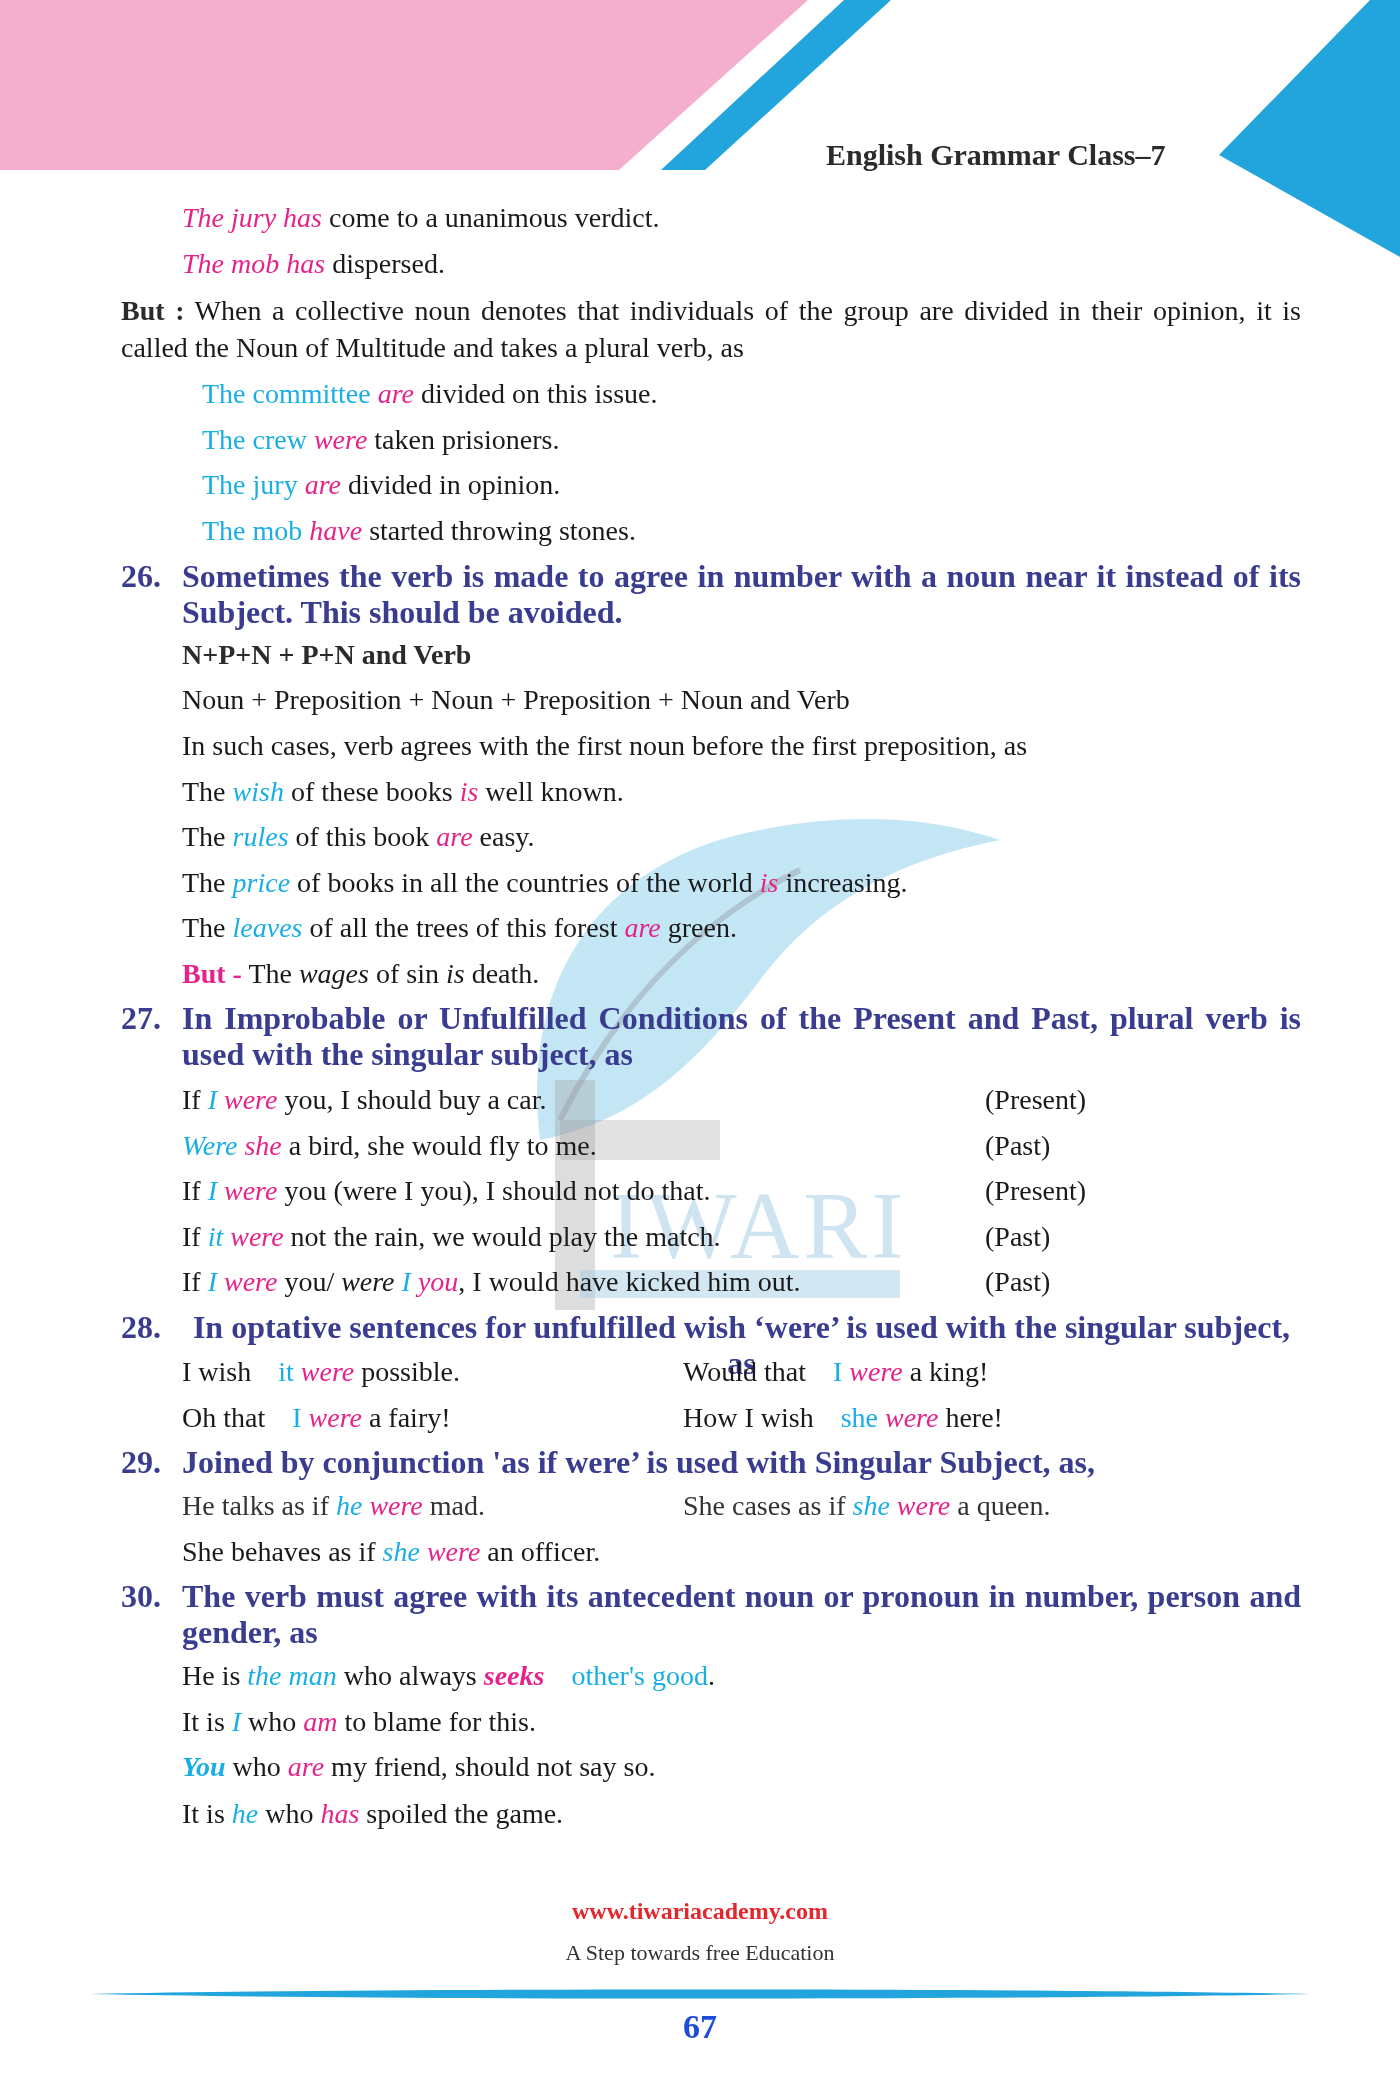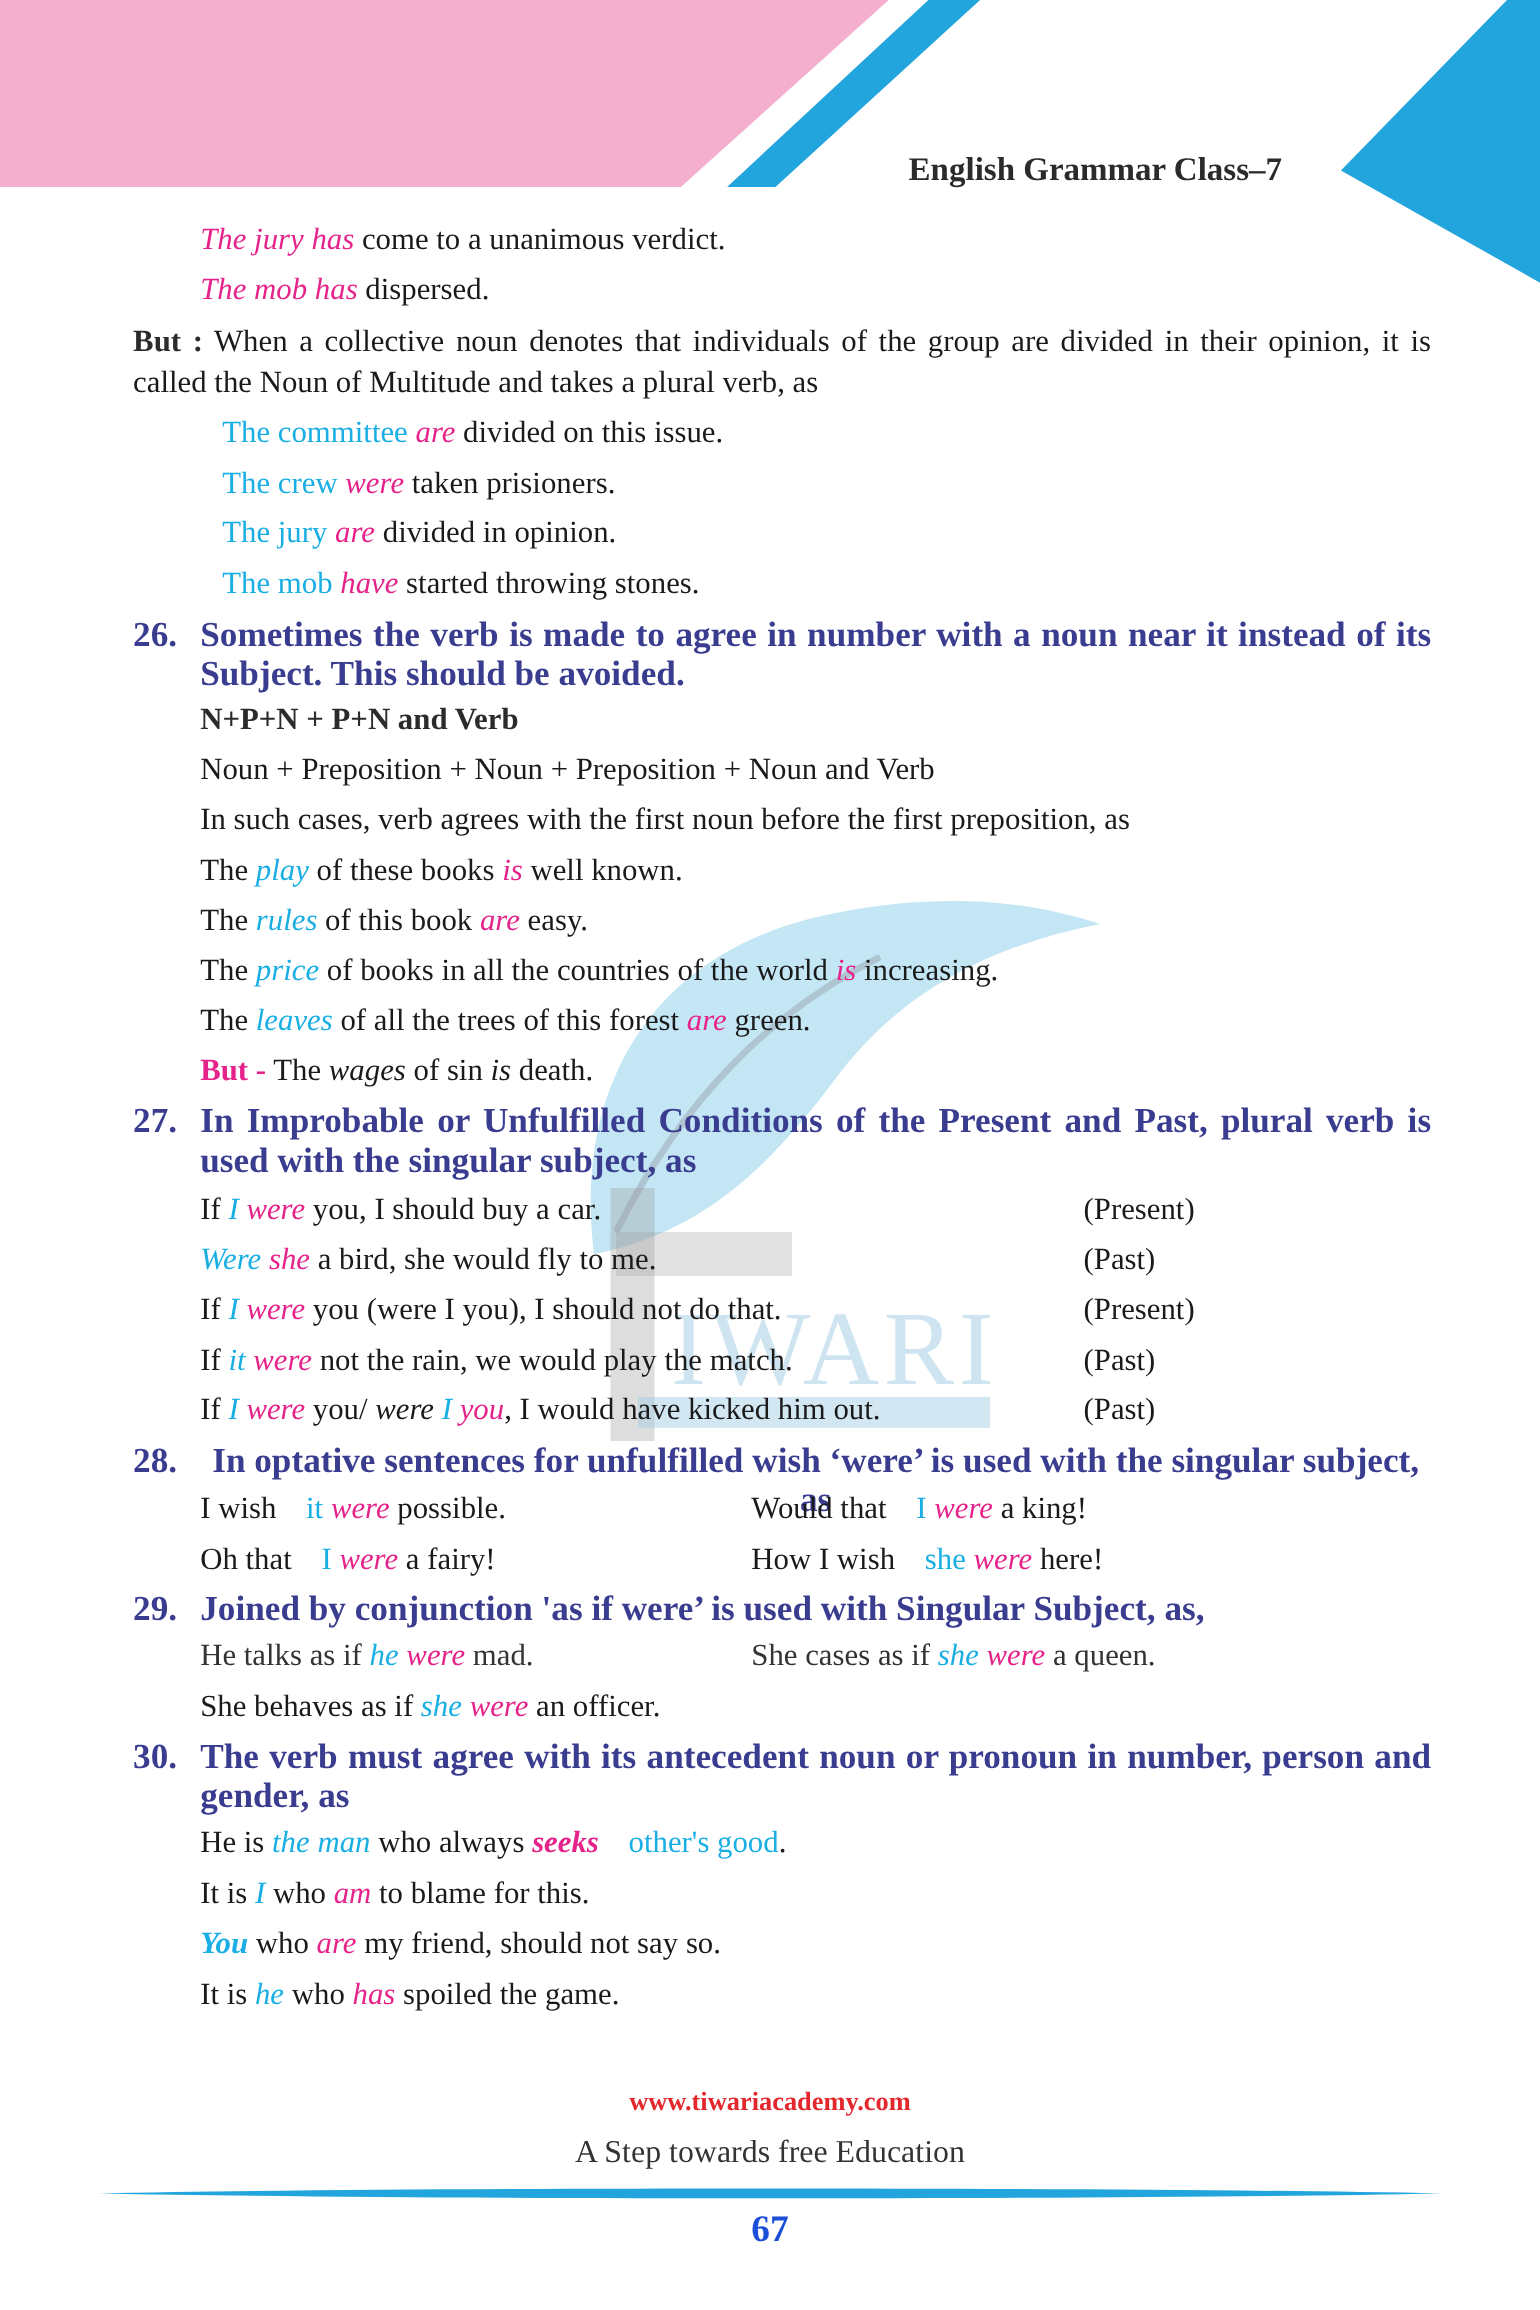--- a/index.html
+++ b/index.html
@@ -41,21 +41,21 @@
     position: absolute; left: 121px; width: 1180px;
     font-family: "Liberation Serif", serif; font-size: 28px; line-height: 37px;
     color: #1a1a1a; text-align: justify;
   }
   .footer-url {
     position: absolute; left: 0; width: 1400px; top: 1898px; text-align: center;
     font-family: "Liberation Serif", serif; font-weight: bold; font-size: 24px; color: #e4262d;
   }
   .footer-tag {
     position: absolute; left: 0; width: 1400px; top: 1940px; text-align: center;
-    font-family: "Liberation Serif", serif; font-size: 29px; color: #333333;
+    font-family: "Liberation Serif", serif; font-size: 22px; color: #333333;
   }
   .page-num {
     position: absolute; left: 0; width: 1400px; top: 2008px; text-align: center;
     font-family: "Liberation Serif", serif; font-weight: bold; font-size: 34px; color: #1d4ed8;
   }
   .footer-line { position: absolute; left: 90px; top: 1986px; width: 1220px; height: 16px; }
 </style>
 </head>
 <body>
 
@@ -104,21 +104,21 @@
 </div>
 
 <div class="rule" style="top:558px">
   <span class="num">26.</span>
   <span class="txt">Sometimes the verb is made to agree in number with a noun near it instead of its Subject. This should be avoided.</span>
 </div>
 <div class="line ind b" style="top:655px;color:#2b2b2b">N+P+N + P+N and Verb</div>
 <div class="line ind" style="top:700px">Noun + Preposition + Noun + Preposition + Noun and Verb</div>
 <div class="line ind" style="top:746px">In such cases, verb agrees with the first noun before the first preposition, as</div>
 <div class="line ind" style="top:792px">
-  <span>The </span><span class="ci">play</span><span> of these books </span><span class="p">is</span><span> well known.</span>
+  <span>The </span><span class="ci">wish</span><span> of these books </span><span class="p">is</span><span> well known.</span>
 </div>
 <div class="line ind" style="top:837px">
   <span>The </span><span class="ci">rules</span><span> of this book </span><span class="p">are</span><span> easy.</span>
 </div>
 <div class="line ind" style="top:883px">
   <span>The </span><span class="ci">price</span><span> of books in all the countries of the world </span><span class="p">is</span><span> increasing.</span>
 </div>
 <div class="line ind" style="top:928px">
   <span>The </span><span class="ci">leaves</span><span> of all the trees of this forest </span><span class="p">are</span><span> green.</span>
 </div>

